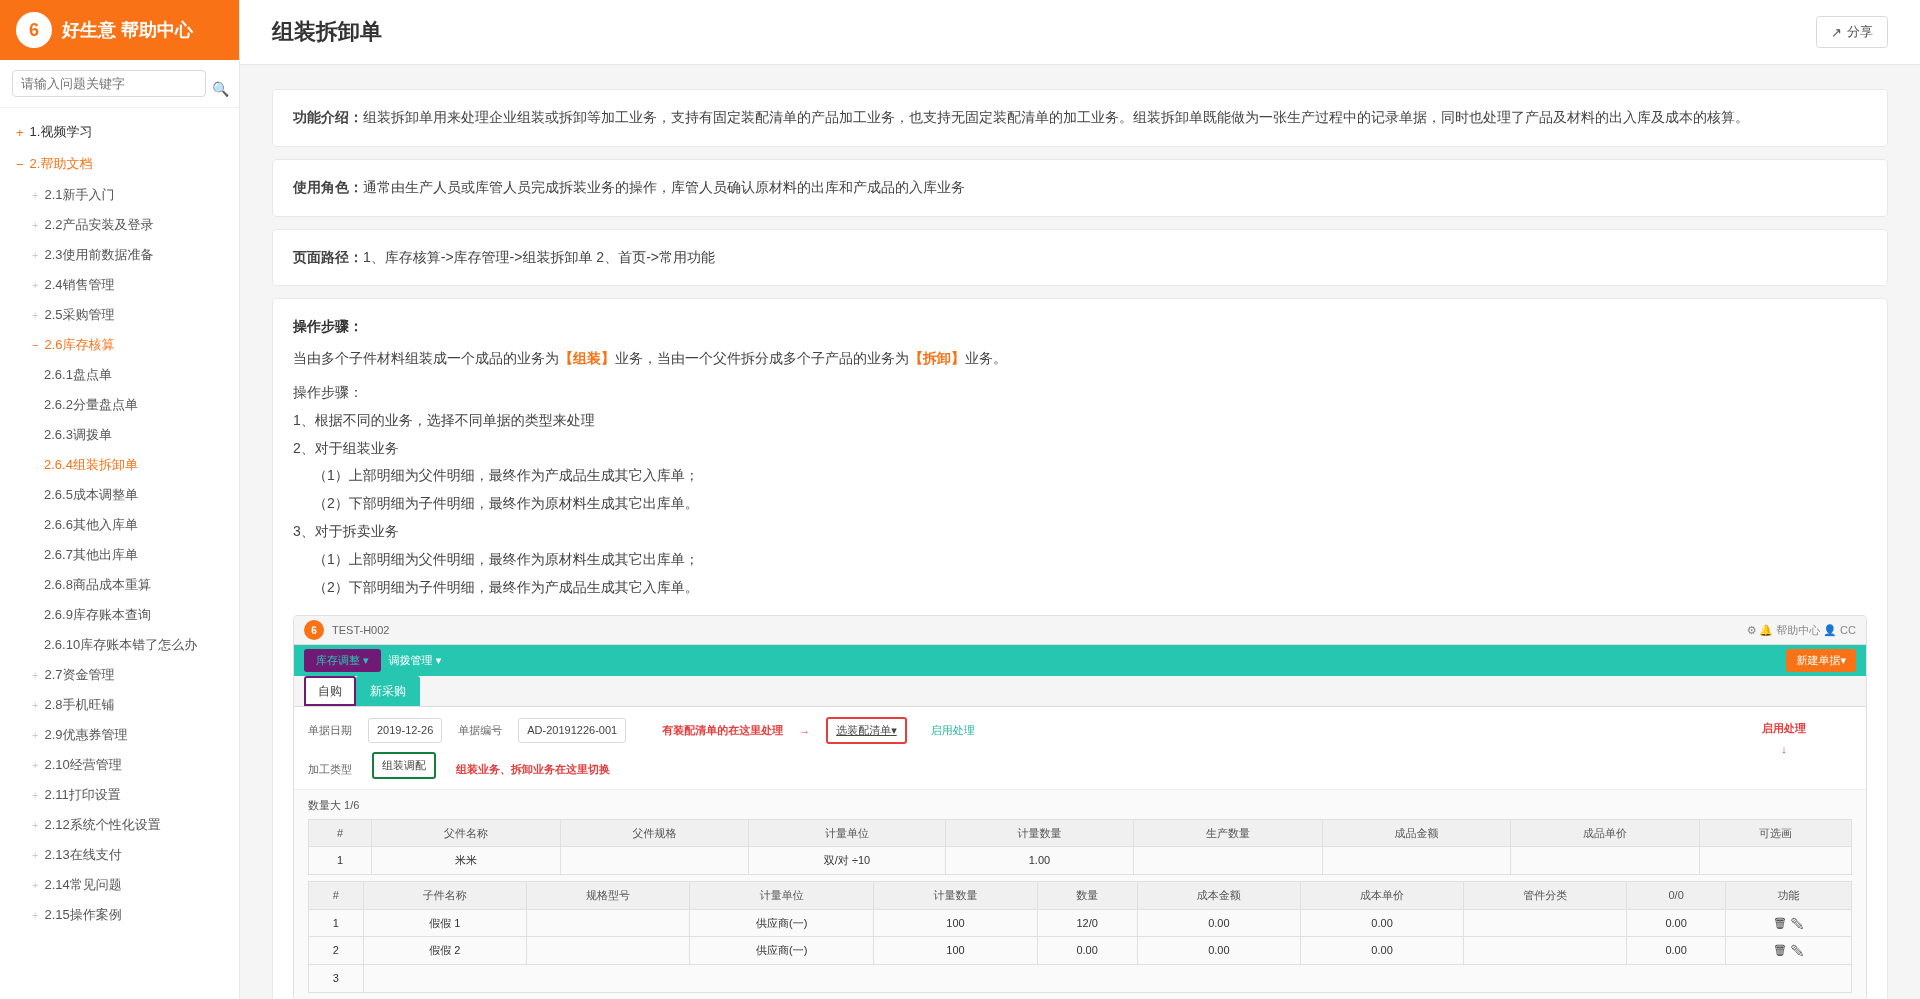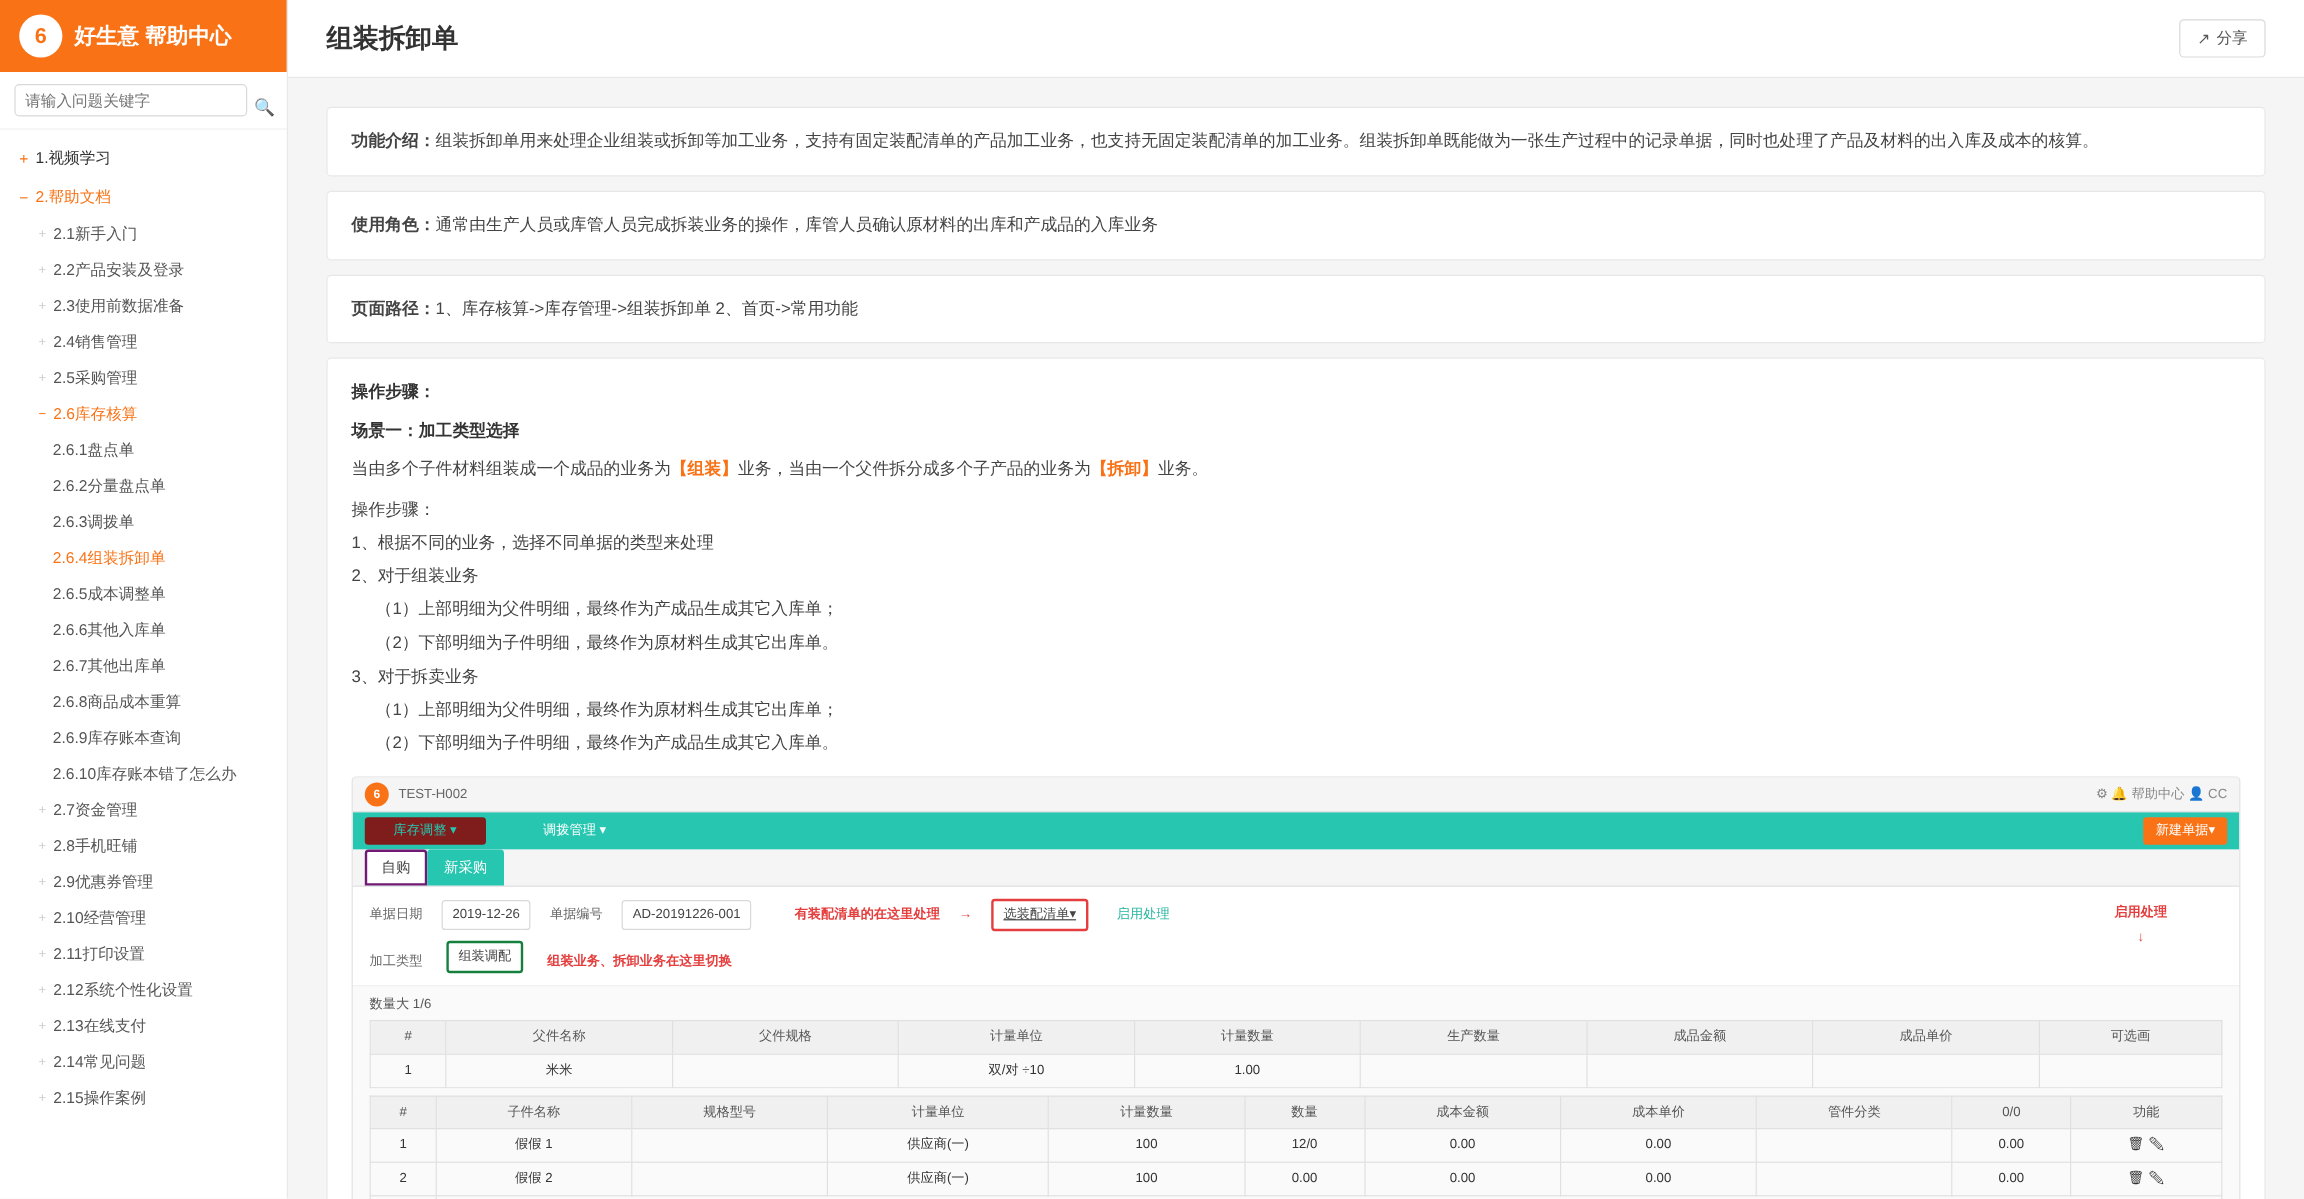--- a/index.html
+++ b/index.html
@@ -183,21 +183,21 @@
     .mock-tab.active { background: #26c6b0; color: #fff; border-color: #26c6b0; }
     .mock-nav-bar {
       background: #26c6b0;
       padding: 4px 10px;
       display: flex;
       align-items: center;
       gap: 8px;
       font-size: 11px;
       color: #fff;
     }
-    .mock-btn-white { background: #7f1d1d; color: #26c6b0; border-radius: 3px; padding: 2px 24px; font-size: 11px; cursor: pointer; }
+    .mock-btn-white { background: #701a75; color: #26c6b0; border-radius: 3px; padding: 2px 12px; font-size: 11px; cursor: pointer; }
     .mock-btn-orange { background: #f97316; color: #fff; border-radius: 3px; padding: 2px 10px; font-size: 11px; cursor: pointer; }
     .mock-table { width: 100%; border-collapse: collapse; font-size: 11px; }
     .mock-table th { background: #f0f0f0; padding: 4px 6px; border: 1px solid #e0e0e0; text-align: center; font-weight: normal; color: #555; }
     .mock-table td { padding: 4px 6px; border: 1px solid #e0e0e0; text-align: center; color: #333; }
     .mock-table tr:nth-child(even) td { background: #fafafa; }
   </style>
 </head>
 <body>
 
 <div id="sidebar">
@@ -323,23 +323,20 @@
     <div class="content-block">
       <p><span class="bold">使用角色：</span><span>通常由生产人员或库管人员完成拆装业务的操作，库管人员确认原材料的出库和产成品的入库业务</span></p>
     </div>
 
     <div class="content-block">
       <p><span class="bold">页面路径：</span><span>1、库存核算-&gt;库存管理-&gt;组装拆卸单 2、首页-&gt;常用功能</span></p>
     </div>
 
     <div class="content-block">
       <div class="section-heading">操作步骤：</div>
-      <div class="section-heading">
-        <span>场景一：加工类型选择</span>
-      </div>
       <div class="steps-section">
         <p>
           当由多个子件材料组装成一个成品的业务为<span class="highlight-orange">【组装】</span>业务，当由一个父件拆分成多个子产品的业务为<span class="highlight-orange">【拆卸】</span>业务。
         </p>
       </div>
       <div class="steps-section" style="margin-top:10px;">
         <div class="step-line">操作步骤：</div>
         <div class="step-line">1、根据不同的业务，选择不同单据的类型来处理</div>
         <div class="step-line">2、对于组装业务</div>
         <div class="step-line sub-step">（1）上部明细为父件明细，最终作为产成品生成其它入库单；</div>
@@ -352,21 +349,21 @@
       <div id="screenshot-mockup" style="margin-top:16px; position:relative;">
 
         <div class="mock-titlebar">
           <span class="mock-logo">6</span>
           <span style="font-size:11px;color:#666;">TEST-H002</span>
           <span style="margin-left:auto;font-size:11px;color:#888;">⚙ 🔔 帮助中心 👤 CC</span>
         </div>
 
         <div class="mock-nav-bar">
           <span class="mock-btn-white">库存调整 ▾</span>
-          <span style="font-size:11px;color:#fff;margin-left:40px;">调拨管理 ▾</span>
+          <span style="font-size:11px;color:#fff;">调拨管理 ▾</span>
           <span style="margin-left:auto;" class="mock-btn-orange">新建单据▾</span>
         </div>
 
         <div style="display:flex; background:#f5f5f5; border-bottom:1px solid #ddd; padding: 0 10px;">
           <div class="mock-tab">自购</div>
           <div class="mock-tab active">新采购</div>
         </div>
 
         <div style="position:relative; padding:10px 14px; background:#fff; border-bottom:1px solid #eee;">
           <div style="display:flex; align-items:center; gap:16px; flex-wrap:wrap; font-size:11px;">

